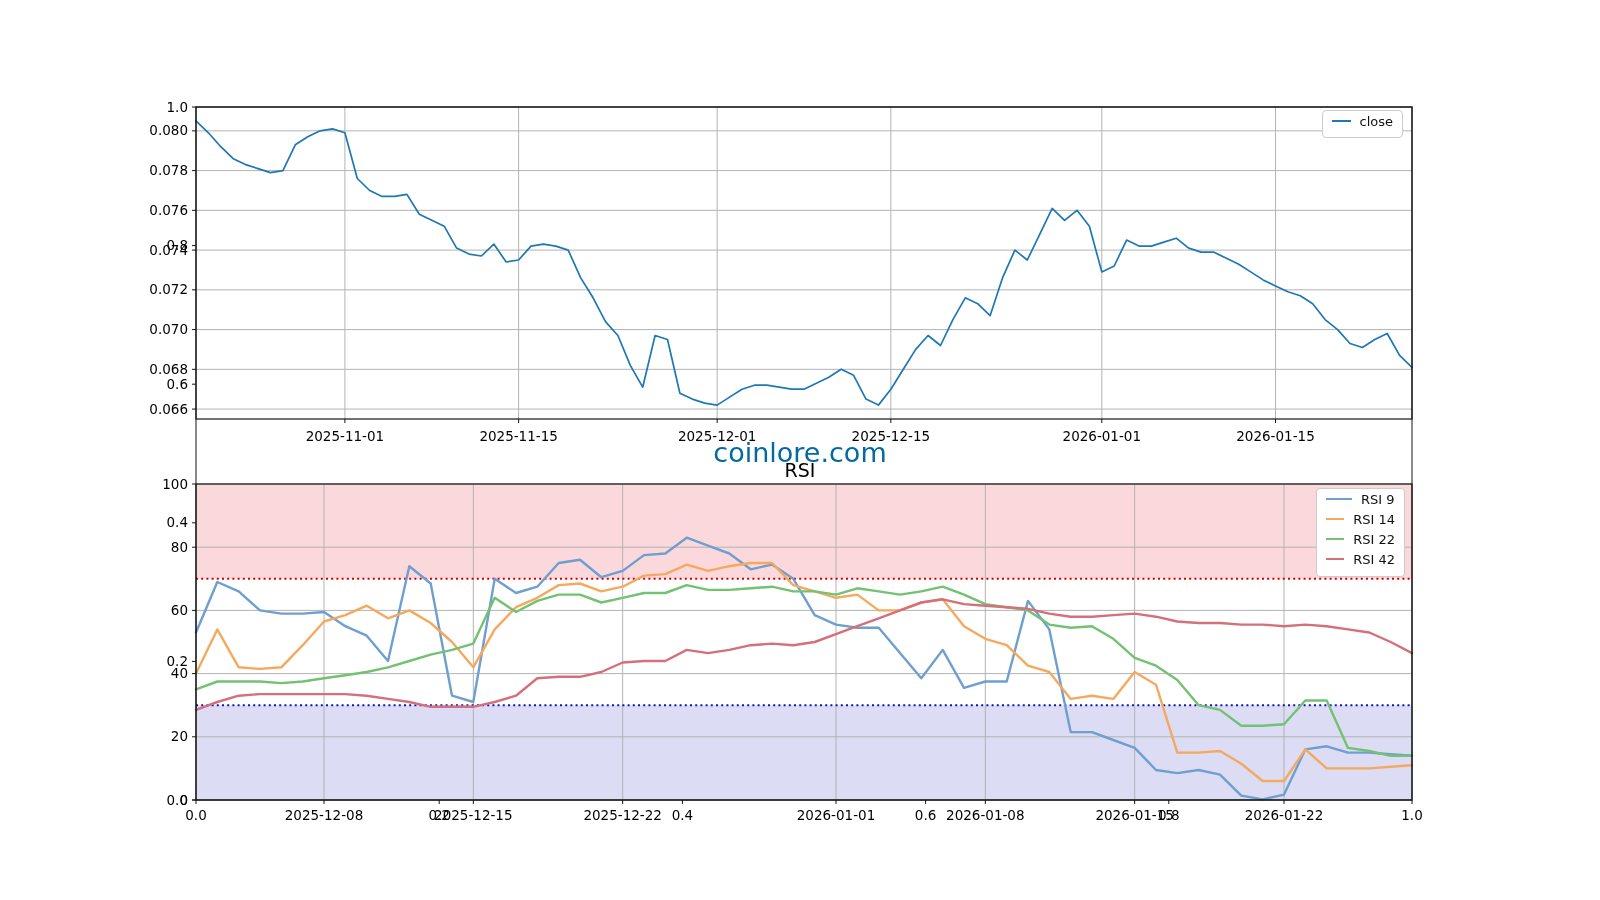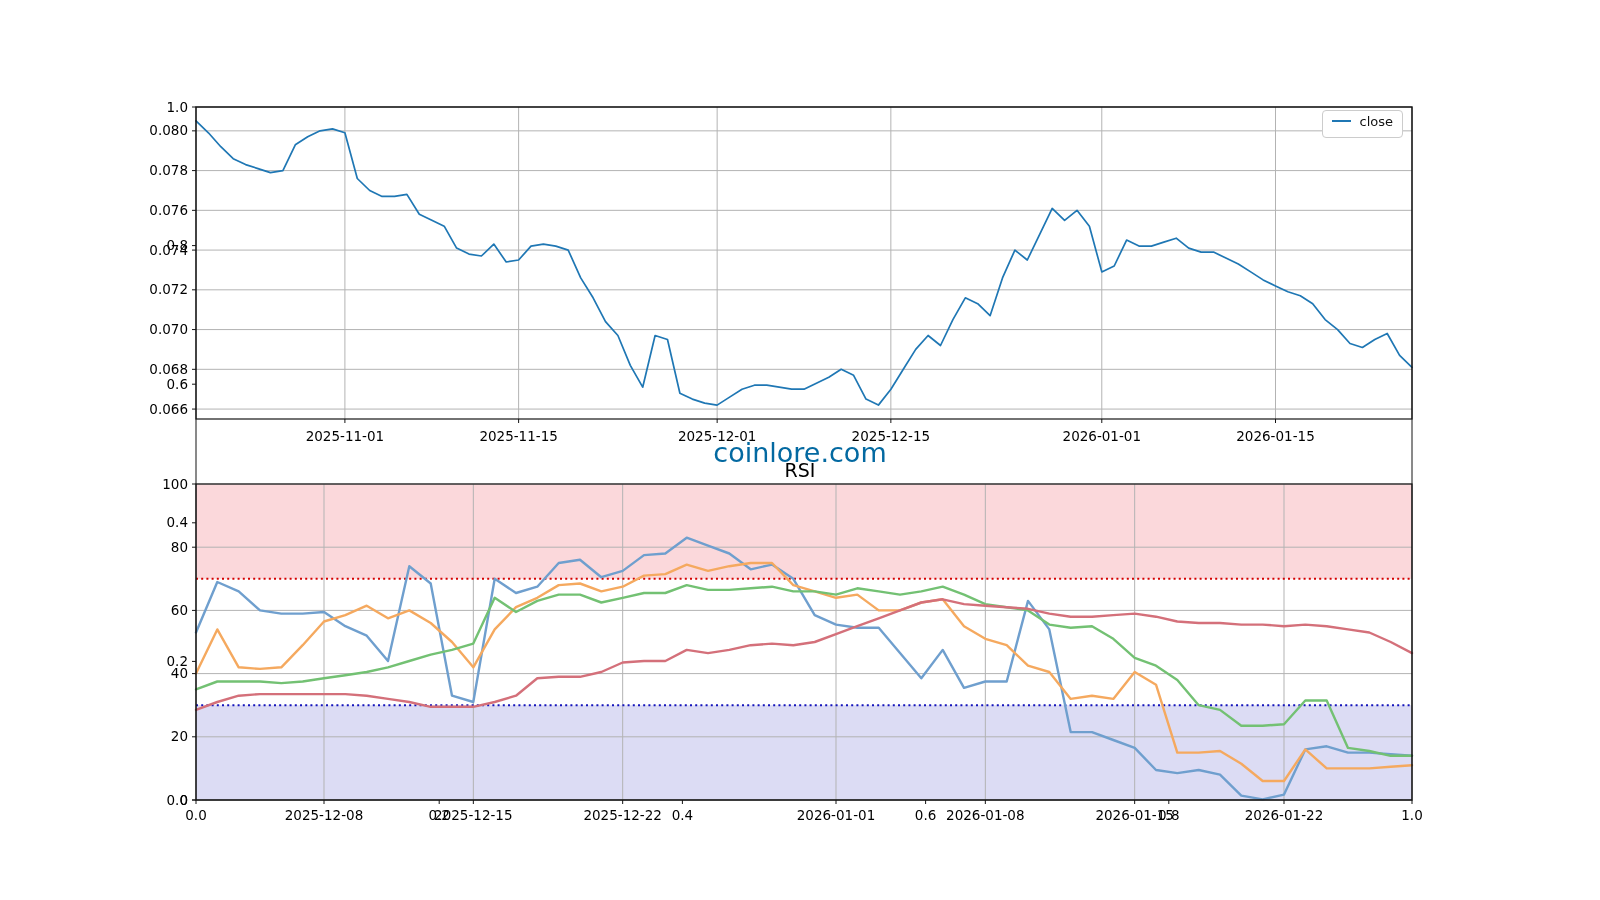--- a/index.html
+++ b/index.html
@@ -146,14 +146,32 @@
   <div class="watermark">coinlore.com</div>
   <div class="chart-title">RSI</div>
 
   <div class="legend" id="legend-price">
     <div class="legend-row">
       <span class="swatch" style="border-top-color: rgb(31, 119, 180);"></span>
       <span>close</span>
     </div>
   </div>
 
+  <div class="legend" id="legend-rsi">
+    <div class="legend-row">
+      <span class="swatch" style="border-top-color: rgb(111, 159, 206);"></span>
+      <span>RSI 9</span>
+    </div>
+    <div class="legend-row">
+      <span class="swatch" style="border-top-color: rgb(245, 169, 95);"></span>
+      <span>RSI 14</span>
+    </div>
+    <div class="legend-row">
+      <span class="swatch" style="border-top-color: rgb(115, 193, 115);"></span>
+      <span>RSI 22</span>
+    </div>
+    <div class="legend-row">
+      <span class="swatch" style="border-top-color: rgb(212, 112, 122);"></span>
+      <span>RSI 42</span>
+    </div>
+  </div>
 
 </div>
 
 </body></html>

